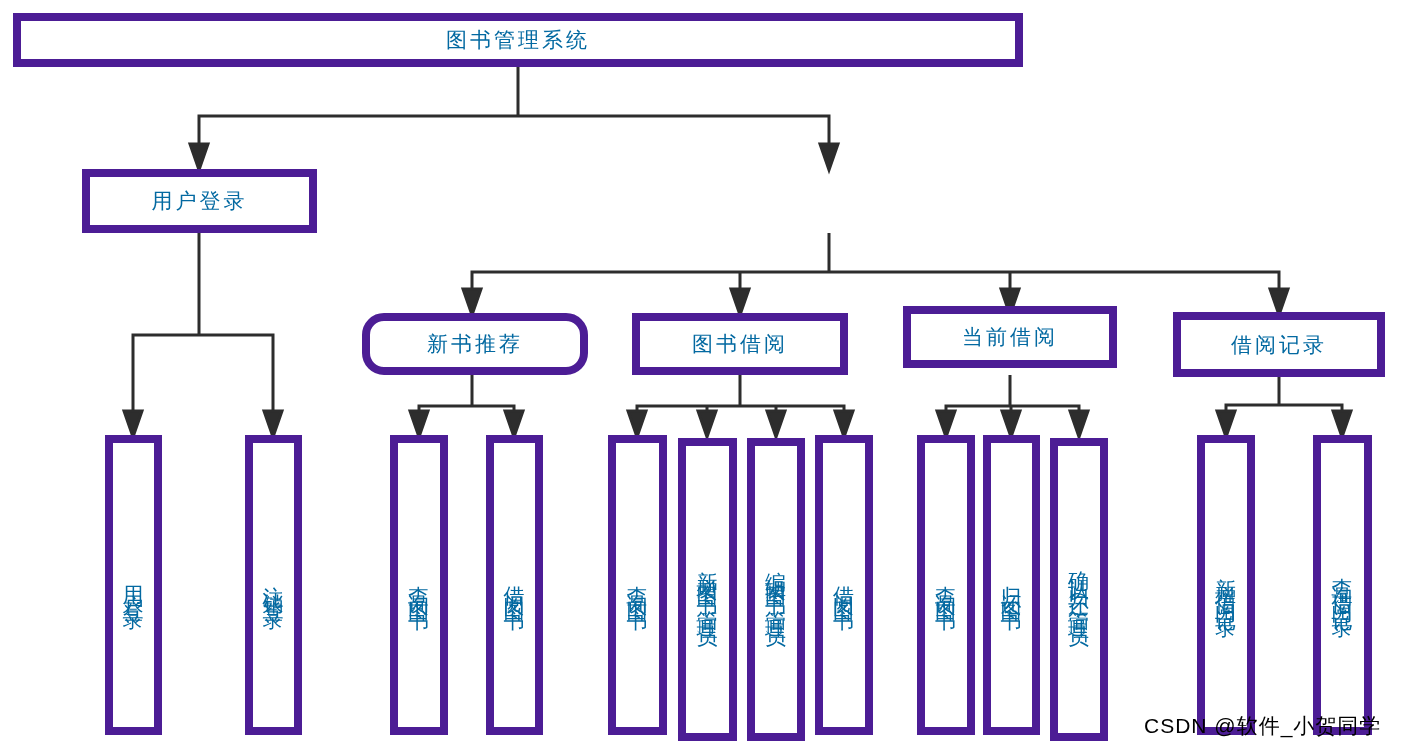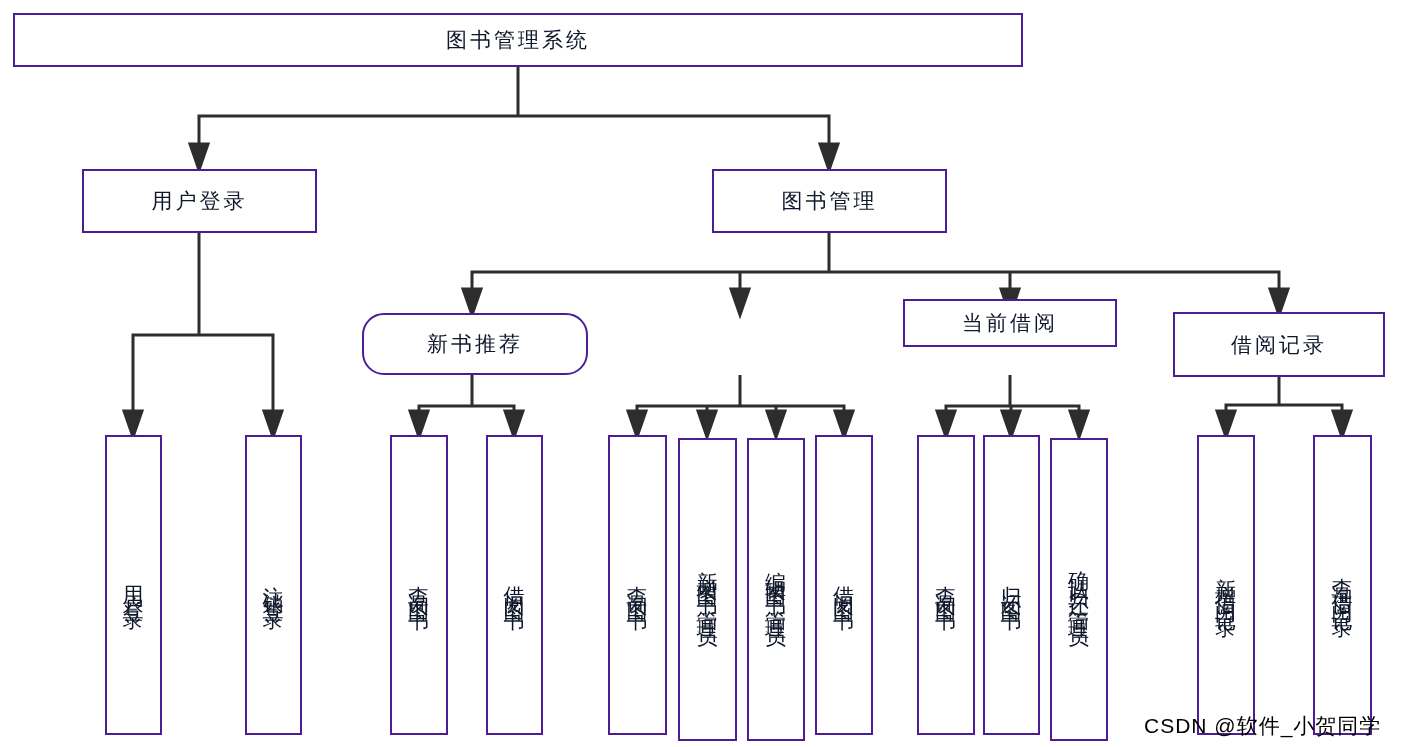--- a/index.html
+++ b/index.html
@@ -5,21 +5,21 @@
   * { margin:0; padding:0; box-sizing:border-box; }
   html,body { background:#ffffff; }
   body { font-family:"Liberation Sans","DejaVu Sans",sans-serif; }
   .canvas{
     position:relative; width:1405px; height:747px;
     background:#ffffff; overflow:hidden;
   }
   .connectors{ position:absolute; left:0; top:0; }
   .node{
     position:absolute; background:#ffffff;
-    border:2px solid #4c1d95; color:#0f172a;
+    border:8px solid #4c1d95; color:#0369a1;
     display:flex; align-items:center; justify-content:center;
   }
   .node.h .lbl{ font-size:21px; letter-spacing:3px; white-space:nowrap; }
   .node.v .lbl{
     writing-mode:vertical-rl; text-orientation:mixed;
     font-size:21px; letter-spacing:8px; line-height:1; white-space:nowrap;
   }
   .watermark{
     position:absolute; left:1144px; top:712px;
     font-size:21px; color:#000000; letter-spacing:1px;
@@ -83,28 +83,28 @@
     </g>
   </svg>
 
   <div class="node h" style="left:13px;top:13px;width:1010px;height:54px;">
     <span class="lbl">图书管理系统</span>
   </div>
 
   <div class="node h" style="left:82px;top:169px;width:235px;height:64px;">
     <span class="lbl">用户登录</span>
   </div>
-  <div class="node h" style="left:712px;top:169px;width:235px;height:64px;">
-    <span class="lbl">图书管理</span>
-  </div>
 
   <div class="node h" style="left:362px;top:313px;width:226px;height:62px;border-radius:22px;">
     <span class="lbl">新书推荐</span>
   </div>
-  <div class="node h" style="left:903px;top:299px;width:214px;height:48px;">
+  <div class="node h" style="left:632px;top:313px;width:216px;height:62px;">
+    <span class="lbl">图书借阅</span>
+  </div>
+  <div class="node h" style="left:903px;top:306px;width:214px;height:62px;">
     <span class="lbl">当前借阅</span>
   </div>
   <div class="node h" style="left:1173px;top:312px;width:212px;height:65px;">
     <span class="lbl">借阅记录</span>
   </div>
 
   <div class="node v" style="left:105px;top:435px;width:57px;height:300px;">
     <span class="lbl">用户登录</span>
   </div>
   <div class="node v" style="left:245px;top:435px;width:57px;height:300px;">

